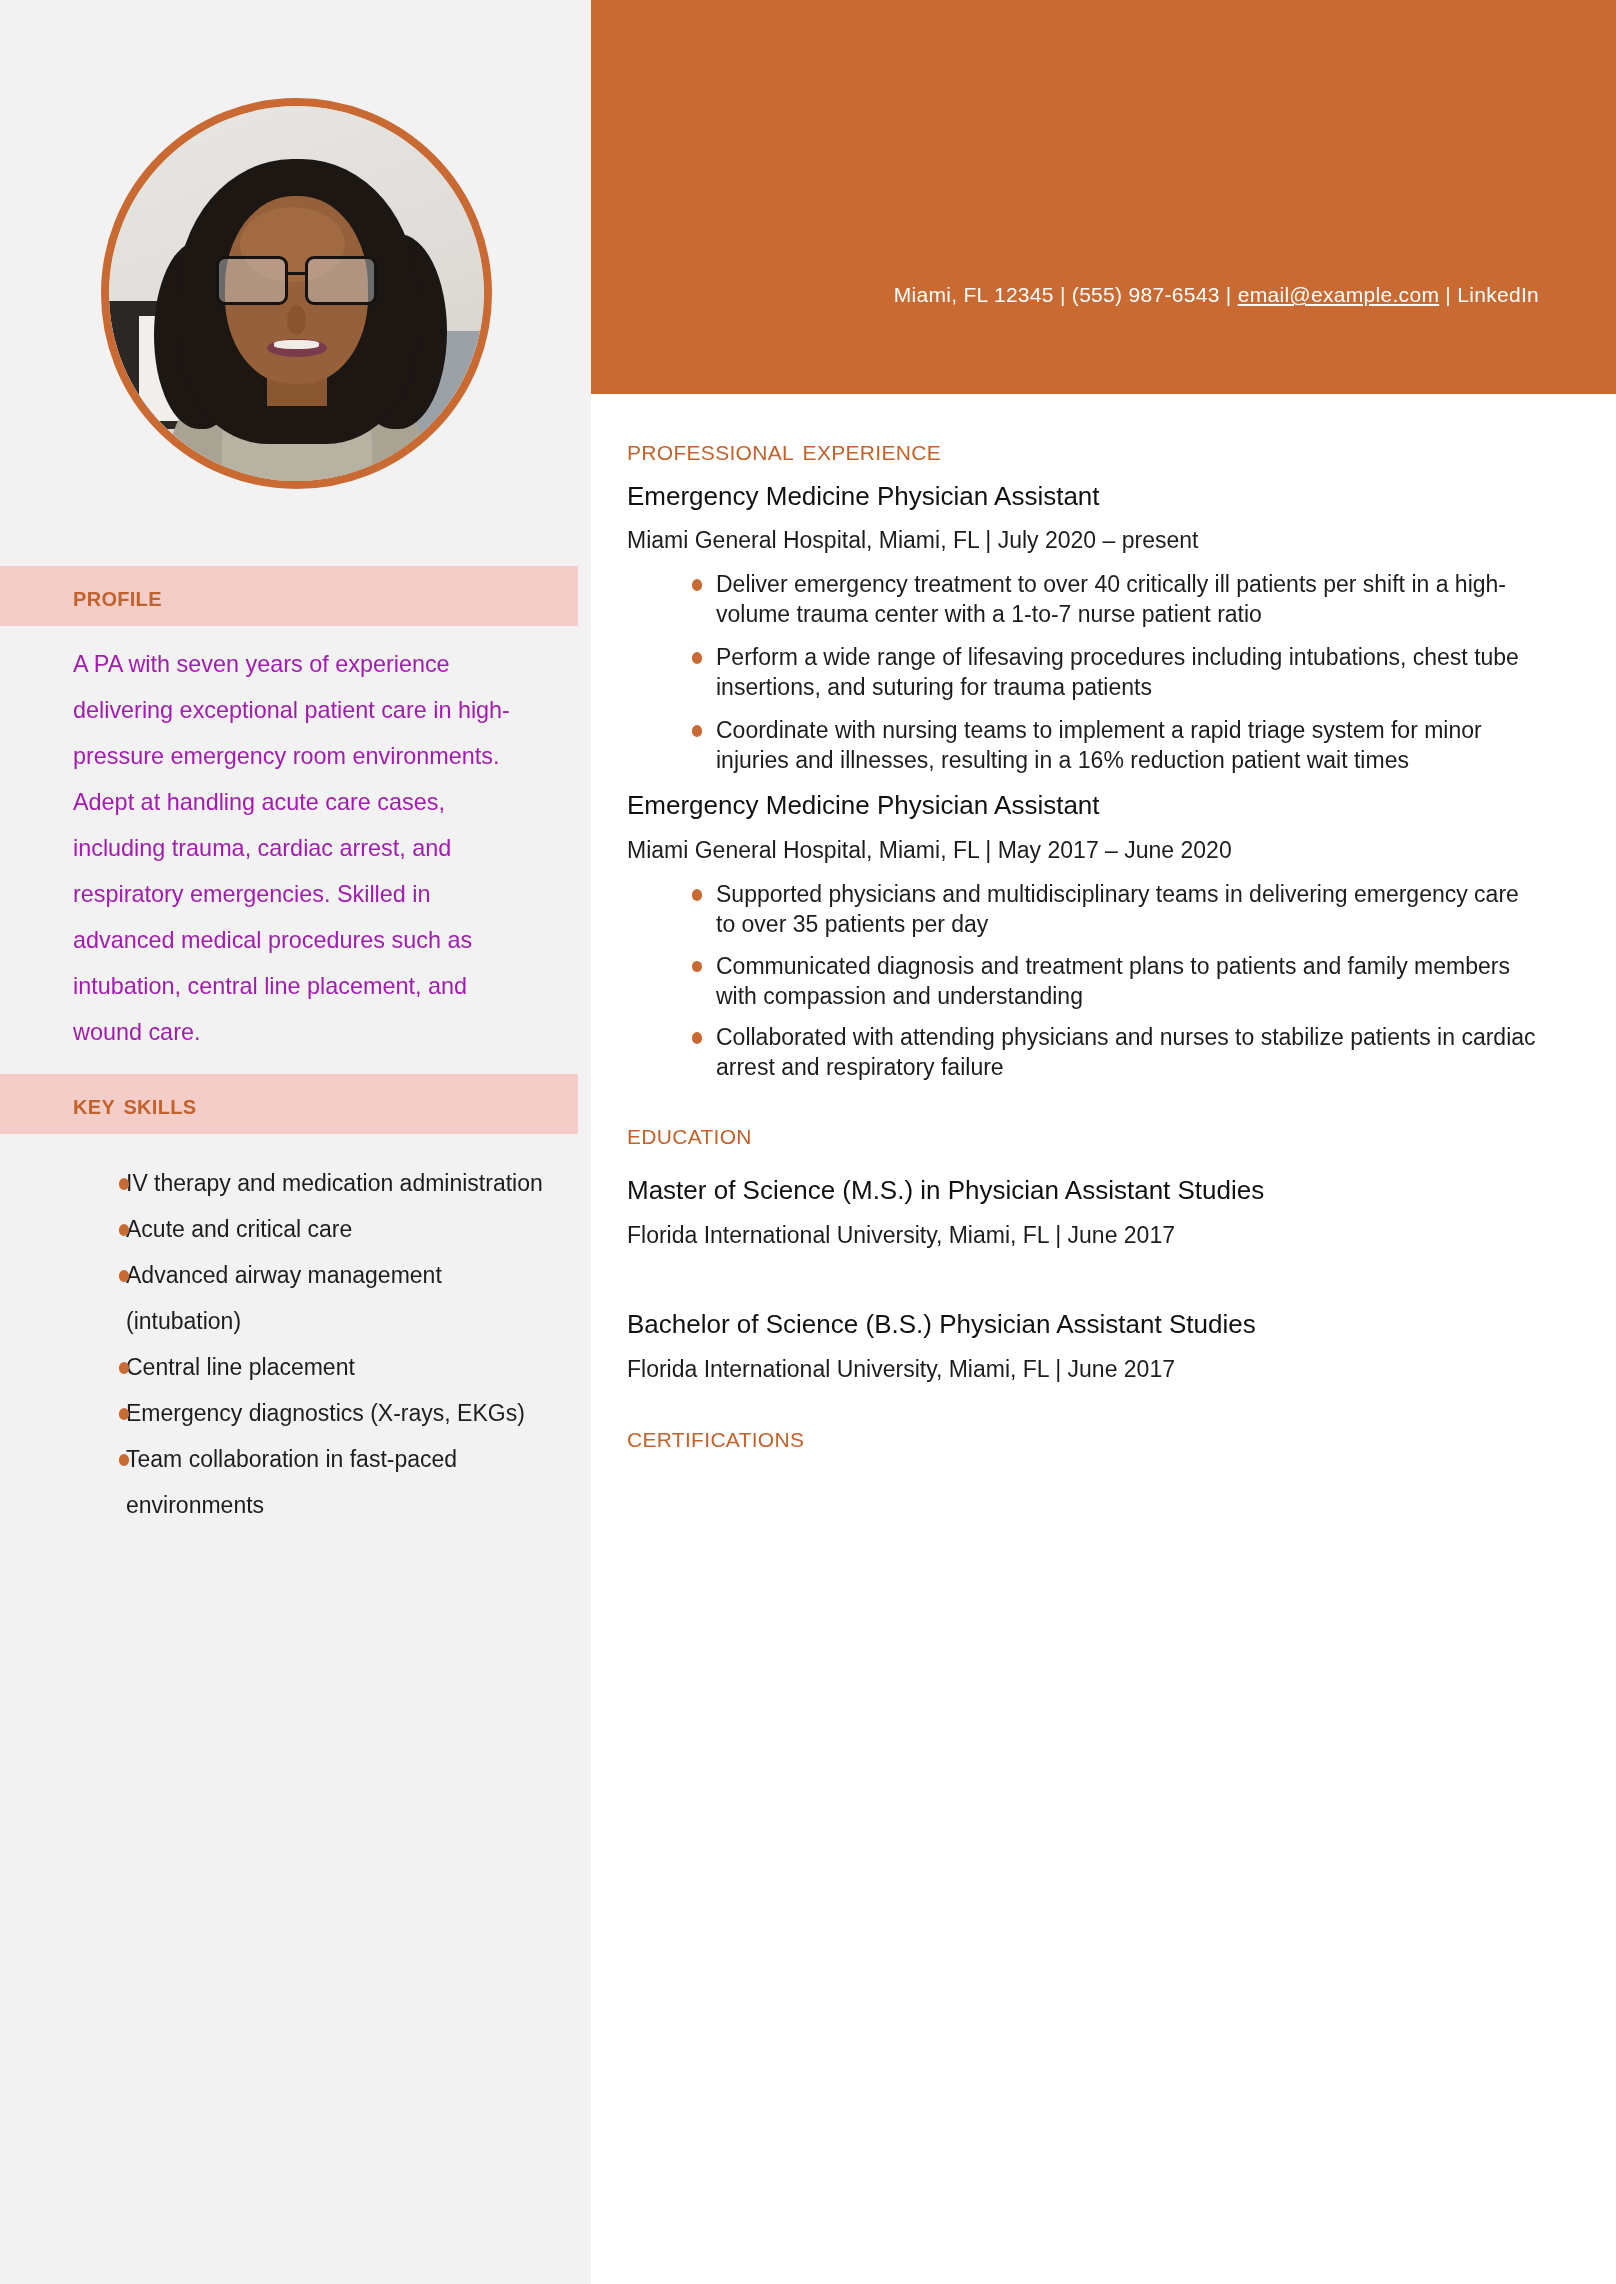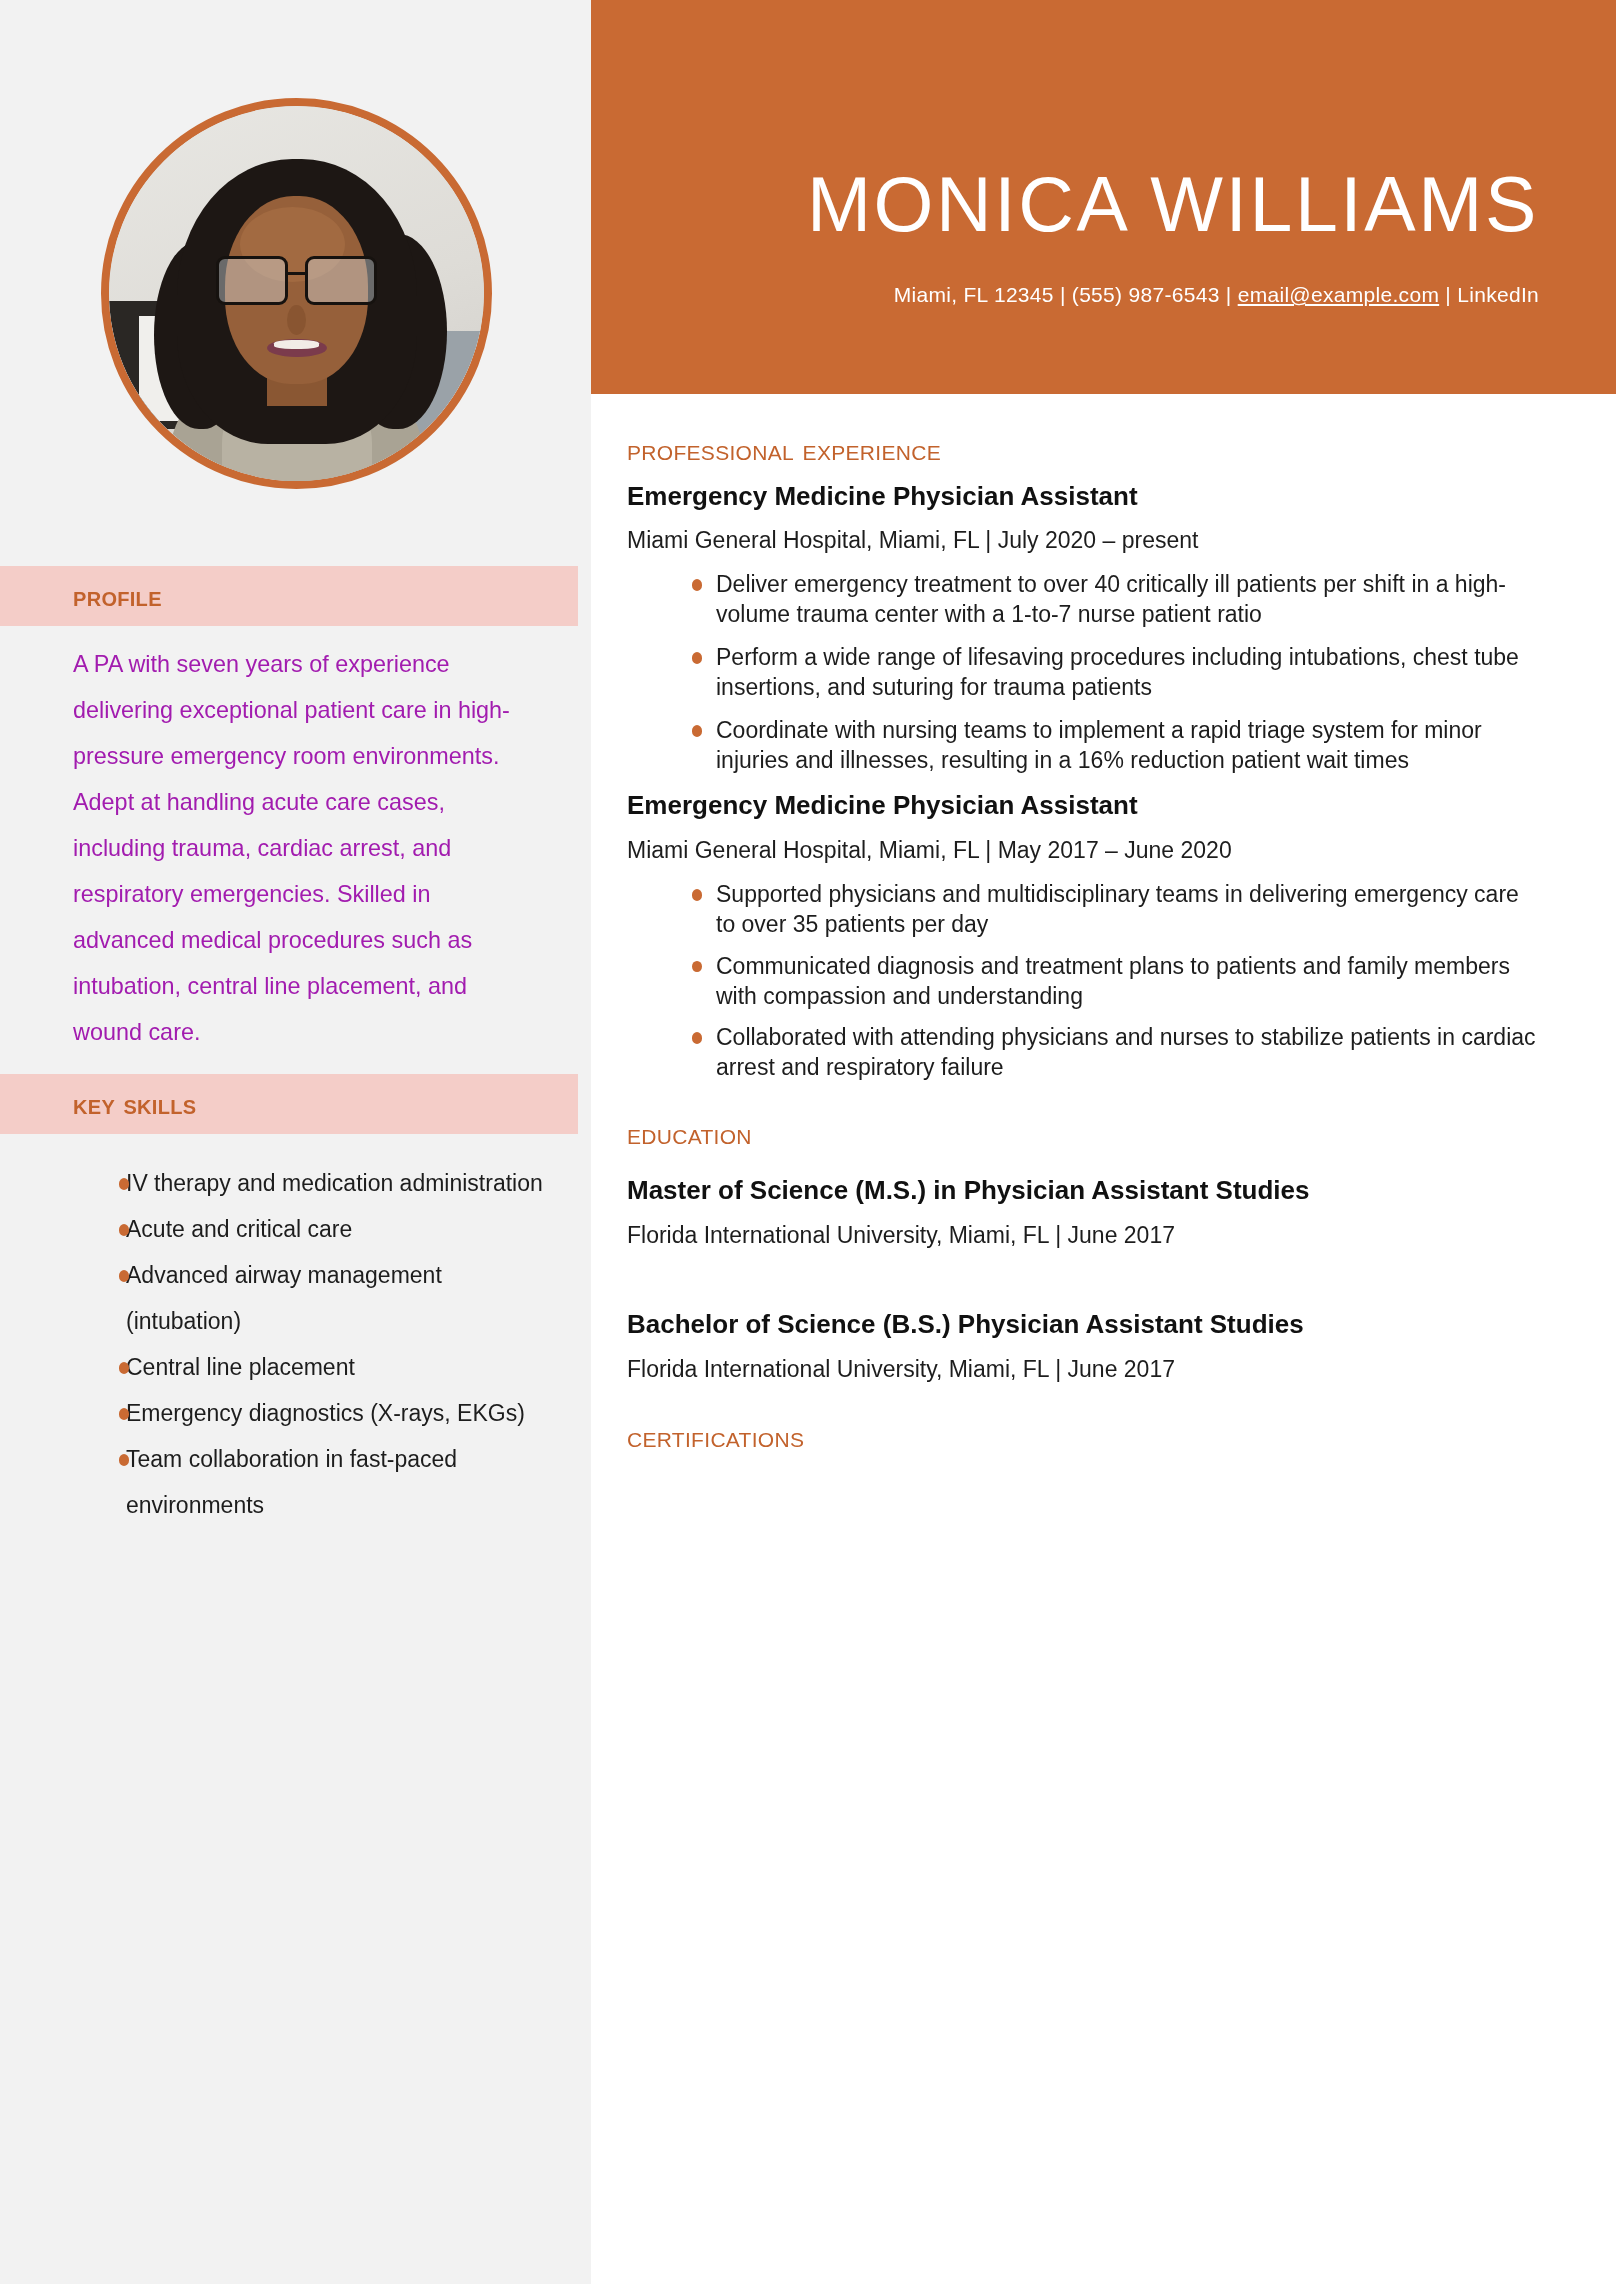--- a/index.html
+++ b/index.html
@@ -184,21 +184,21 @@
     font-variant: small-caps;
     text-transform: lowercase;
     margin-top: 35px;
     margin-bottom: 11.7px;
     white-space: nowrap;
   }
   .sec-head.first { margin-top: 39px; }
 
   .job-title, .edu-title {
     font-size: 26px;
-    font-weight: 700;
+    font-weight: 400;
     color: #111111;
     line-height: 1.35;
     margin-top: 6.5px;
   }
   .job-meta, .edu-meta {
     font-size: 23px;
     font-weight: 300;
     color: #1d1d1d;
     line-height: 1.4;
     margin-top: 10.4px;
@@ -281,21 +281,20 @@
       <li>IV therapy and medication administration</li>
       <li>Acute and critical care</li>
       <li>Advanced airway management (intubation)</li>
       <li>Central line placement</li>
       <li>Emergency diagnostics (X-rays, EKGs)</li>
       <li>Team collaboration in fast-paced environments</li>
     </ul>
   </div>
 
   <div class="header">
-    <div class="name">MONICA WILLIAMS</div>
     <div class="contact"><span>Miami, FL 12345</span><span>  |  </span><span>(555) 987-6543</span><span> | </span><span class="email">email@example.com</span><span> | </span><span>LinkedIn</span></div>
   </div>
 
   <div class="main">
 
     <div class="sec-head first">Professional Experience</div>
 
     <div>
       <div class="job-title">Emergency Medicine Physician Assistant</div>
       <div class="job-meta">Miami General Hospital, Miami, FL | July 2020 – present</div>

